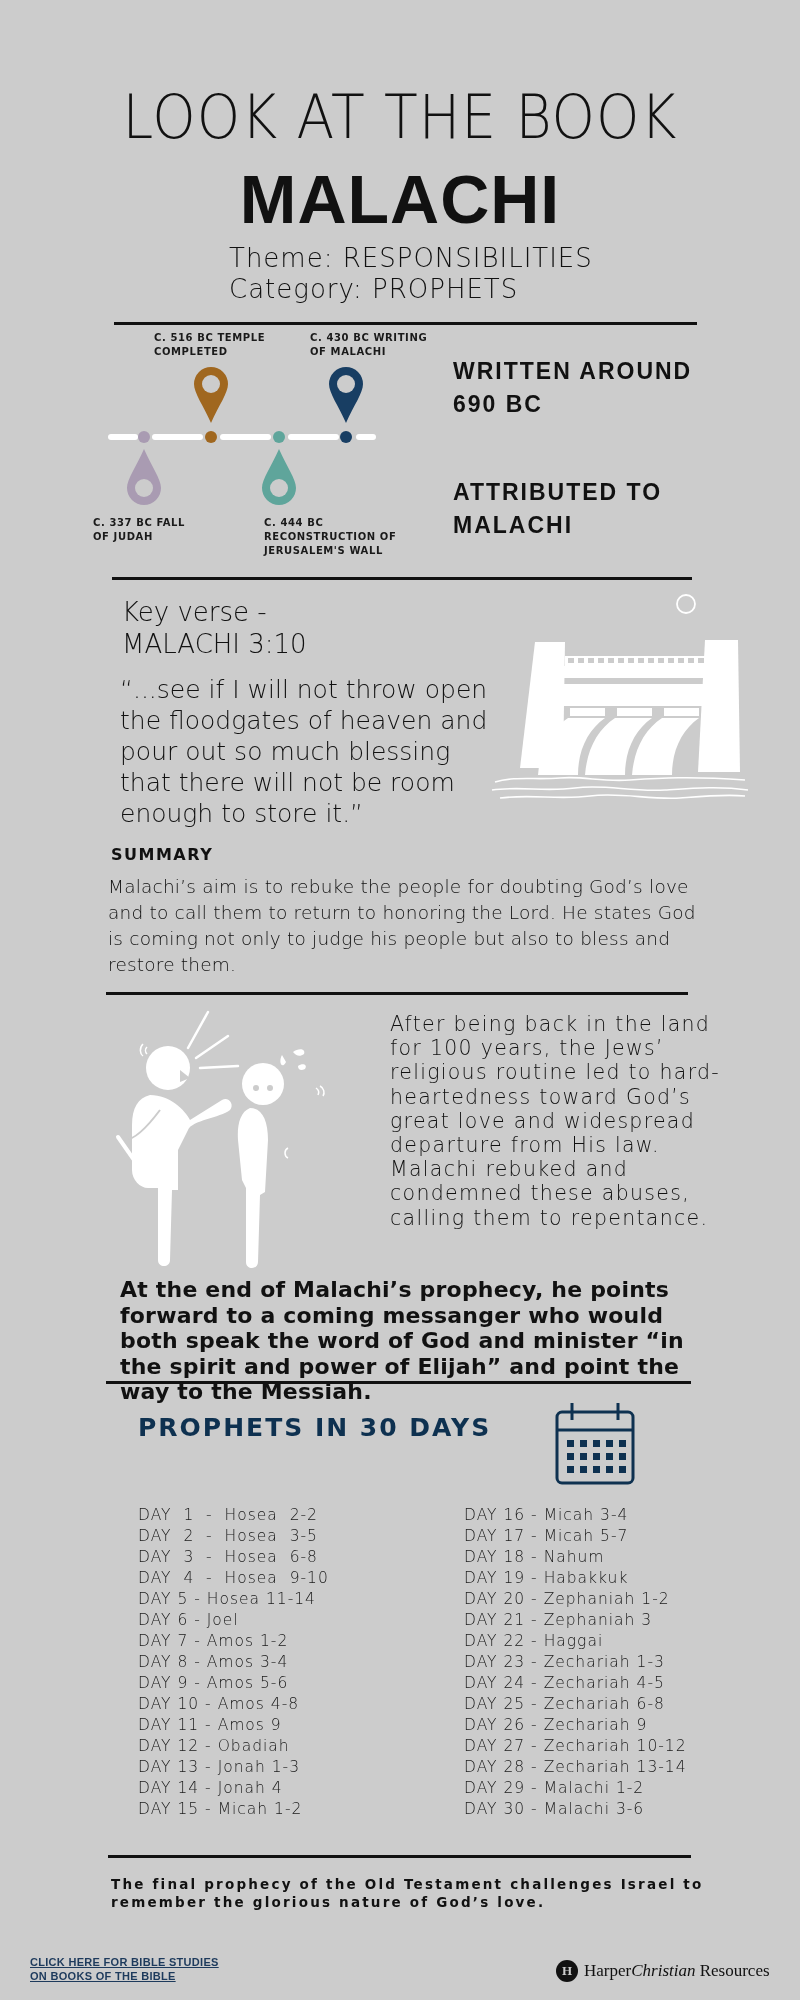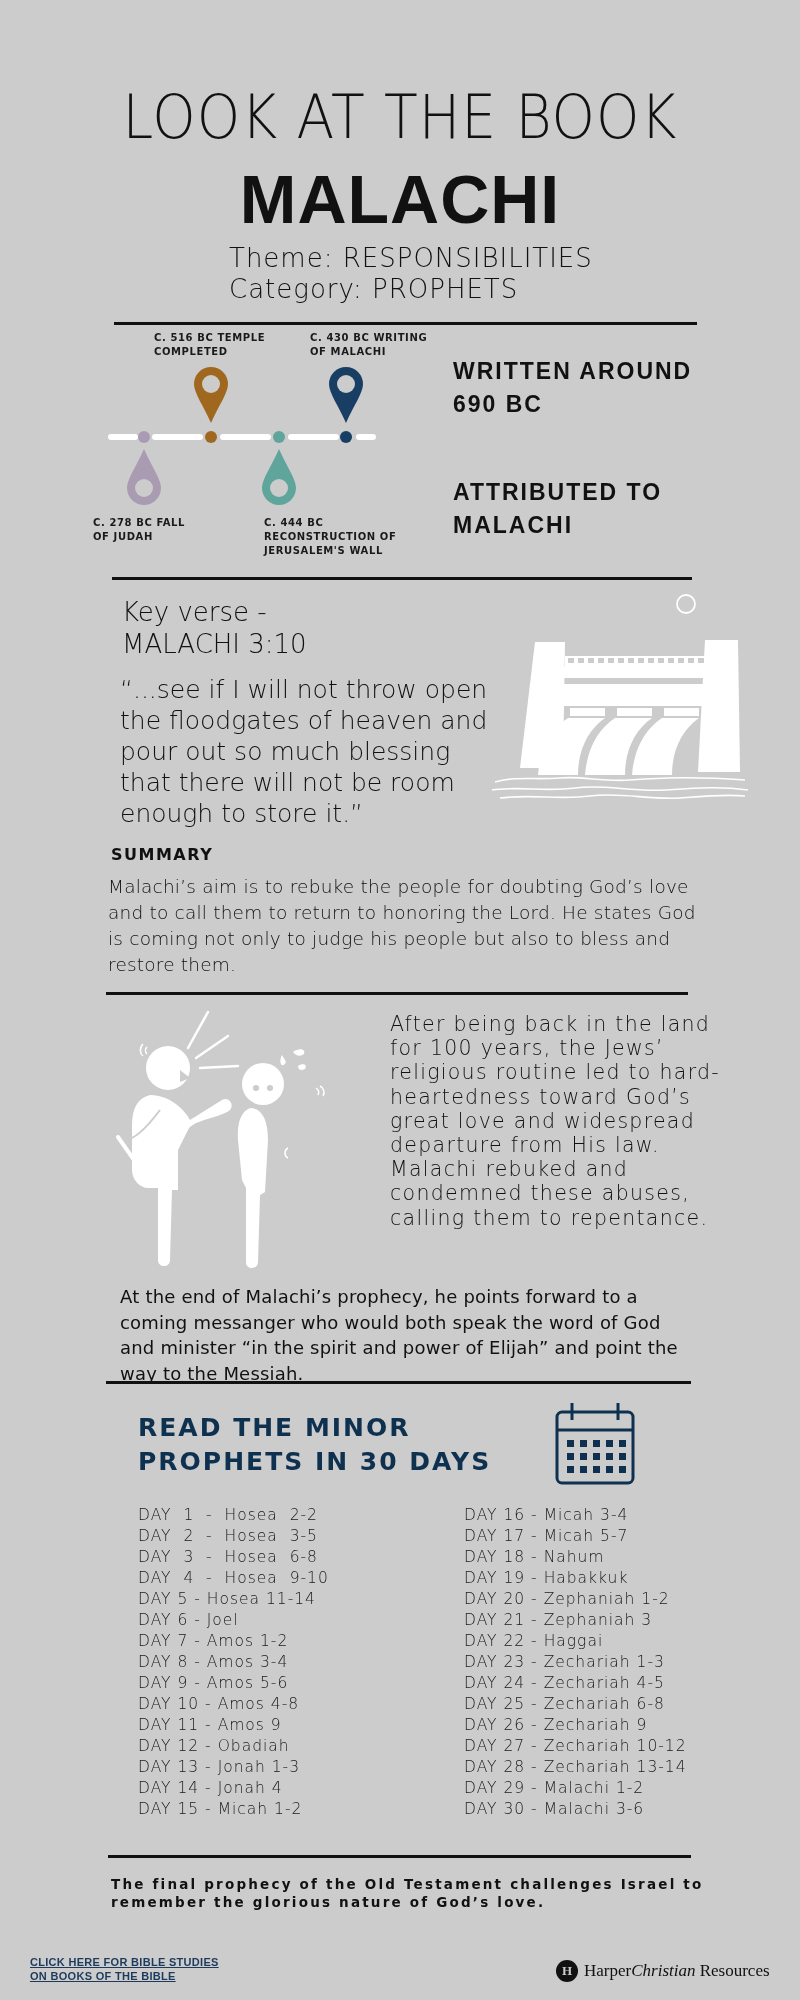--- a/index.html
+++ b/index.html
@@ -18,21 +18,21 @@
 
   .facts { left: 453px; font-family: Liberation Sans, sans-serif; font-weight: bold; font-size: 23px; line-height: 33px; letter-spacing: 2px; color: #111; }
 
   .kv-title { left: 122px; top: 596px; font-size: 26px; line-height: 32px; font-family: "DejaVu Sans", sans-serif; font-weight: 300; }
   .kv-quote { left: 120px; top: 674px; width: 380px; font-size: 25px; line-height: 31px; font-family: "DejaVu Sans", sans-serif; font-weight: 300; }
 
   .sum-h { left: 111px; top: 845px; font-size: 16px; font-weight: bold; letter-spacing: 1.5px; }
   .sum-p { left: 108px; top: 874px; width: 600px; font-size: 18.5px; line-height: 26px; font-weight: 300; letter-spacing: 0.2px; }
 
   .story { left: 390px; top: 1012px; width: 340px; font-size: 20.5px; line-height: 24.2px; letter-spacing: 1.3px; font-weight: 300; }
-  .end-p { left: 120px; top: 1277px; width: 580px; font-size: 18px; line-height: 25.5px; font-weight: 400; letter-spacing: 0.2px; margin-top: 7px; }
+  .end-p { left: 120px; top: 1277px; width: 580px; font-size: 22px; line-height: 25.5px; font-weight: 700; letter-spacing: 0.2px; }
 
   .read-h { left: 138px; top: 1411px; font-size: 25px; line-height: 34px; font-weight: bold; letter-spacing: 2px; color: #0e3150; }
   .days { position: absolute; top: 1505px; font-size: 15.5px; line-height: 21px; letter-spacing: 1px; font-weight: 300; color: #1a1a1a; }
   .days div { white-space: pre; }
 
   .final { left: 111px; top: 1875px; width: 600px; font-size: 13.5px; line-height: 18px; font-weight: bold; letter-spacing: 2.2px; color: #111; }
 
   .cta { left: 30px; top: 1955px; font-family: "Liberation Sans", sans-serif; font-weight: bold; font-size: 11px; line-height: 14px; color: #1d3a5c; text-decoration: underline; letter-spacing: 0.3px; cursor: pointer; }
   .logo { left: 556px; top: 1960px; display: flex; align-items: center; gap: 6px; font-family: "Liberation Serif", serif; font-size: 17px; color: #111; }
   .logo .badge { width: 22px; height: 22px; border-radius: 50%; background: #111; color: #ccc; font-size: 13px; font-weight: bold; display: flex; align-items: center; justify-content: center; }
@@ -82,21 +82,21 @@
 
   <div class="tl-label" style="left:122px; top:6px;margin-left:32px;">
     <div>C. 516 BC TEMPLE</div>
     <div>COMPLETED</div>
   </div>
   <div class="tl-label" style="left:310px; top:6px;">
     <div>C. 430 BC WRITING</div>
     <div>OF MALACHI</div>
   </div>
   <div class="tl-label" style="left:93px; top:191px;">
-    <div>C. 278 BC FALL</div>
+    <div>C. 337 BC FALL</div>
     <div>OF JUDAH</div>
   </div>
   <div class="tl-label" style="left:264px; top:191px;">
     <div>C. 444 BC</div>
     <div>RECONSTRUCTION OF</div>
     <div>JERUSALEM'S WALL</div>
   </div>
 </div>
 
 <div class="abs facts" style="top:355px;">
@@ -193,21 +193,20 @@
       <path d="M206 88 C209 90 209 93 208 95"></path>
       <path d="M178 148 C174 150 174 156 178 158"></path>
     </g>
 </svg>
 <div class="abs story">After being back in the land for 100 years, the Jews’ religious routine led to hard-heartedness toward God’s great love and widespread departure from His law. Malachi rebuked and condemned these abuses, calling them to repentance.</div>
 <div class="abs end-p">At the end of Malachi’s prophecy, he points forward to a coming messanger who would both speak the word of God and minister “in the spirit and power of Elijah” and point the way to the Messiah.</div>
 
 <div class="rule" style="left:106px; top:1381px; width:585px;"></div>
 
 <div class="abs read-h">
-  <div>READ THE MINOR</div>
   <div>PROPHETS IN 30 DAYS</div>
 </div>
 <svg class="abs" style="left:555px; top:1402px;" width="82" height="84" viewBox="0 0 82 84">
   <rect x="2" y="10" width="76" height="71" rx="5" fill="none" stroke="#0e3150" stroke-width="3"></rect>
   <line x1="2" y1="28" x2="78" y2="28" stroke="#0e3150" stroke-width="3"></line>
   <line x1="17" y1="1" x2="17" y2="18" stroke="#0e3150" stroke-width="3"></line>
   <line x1="63" y1="1" x2="63" y2="18" stroke="#0e3150" stroke-width="3"></line>
   <g fill="#0e3150">
     <rect x="12" y="38" width="7" height="7"></rect>
       <rect x="25" y="38" width="7" height="7"></rect>

